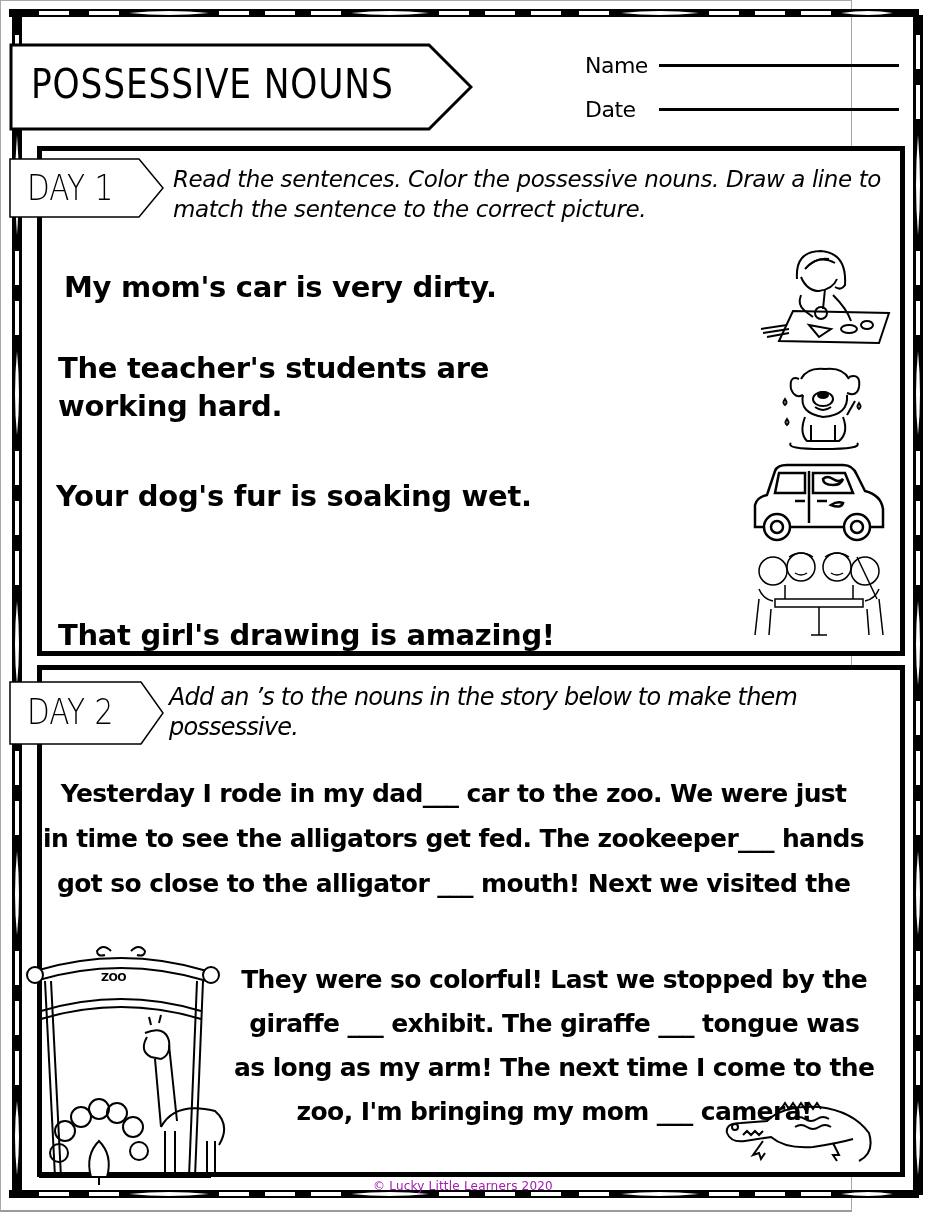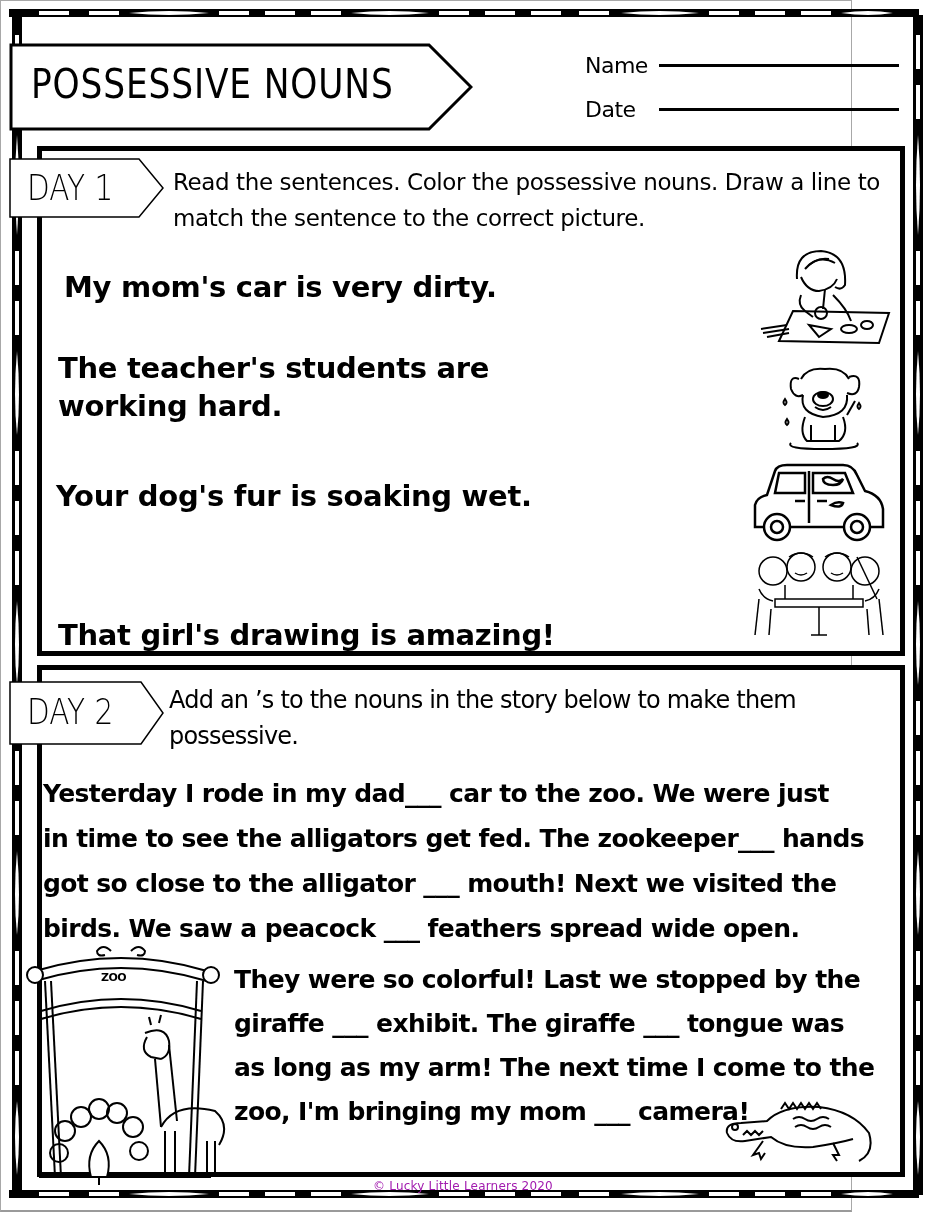--- a/index.html
+++ b/index.html
@@ -28,40 +28,40 @@
   .day-box { position: absolute; border: 5px solid #000; box-sizing: border-box; background: #fff; }
   .day1-box { left: 36px; top: 145px; width: 868px; height: 510px; }
   .day2-box { left: 36px; top: 664px; width: 868px; height: 512px; }
 
   .day-tag { position: absolute; text-align: right; }
   .day-tag svg { position: absolute; left: 0; top: 0; }
   .day-tag-text { position: absolute; left: 16px; top: 8px; font-family: "DejaVu Sans", sans-serif; font-size: 36px; line-height: 1; transform: scaleX(0.82); transform-origin: left center; font-weight: 200; }
   .day1-tag { left: 8px; top: 157px; width: 156px; height: 60px; }
   .day2-tag { left: 8px; top: 680px; width: 156px; height: 64px; }
 
-  .instructions { position: absolute; font-family: "DejaVu Sans", sans-serif; font-size: 23px; line-height: 36px; letter-spacing: -0.4px; }
+  .instructions { position: absolute; font-family: "DejaVu Sans", sans-serif; font-size: 23px; line-height: 30px; letter-spacing: -0.4px; font-style: italic; }
   .day1-instr { left: 172px; top: 163px; width: 720px; }
   .day2-instr { left: 168px; top: 681px; width: 720px; }
 
   .sentence { position: absolute; font-family: "DejaVu Sans", sans-serif; font-weight: bold; font-size: 29px; line-height: 38px; letter-spacing: -0.3px; }
   .s1 { left: 63px; top: 267px; }
   .s2 { left: 57px; top: 348px; width: 480px; }
   .s3 { left: 55px; top: 476px; }
   .s4 { left: 57px; top: 570px; margin-top: 45px; }
 
   .pic { position: absolute; }
   .pic-girl { left: 748px; top: 238px; width: 146px; height: 110px; }
   .pic-dog { left: 762px; top: 358px; width: 120px; height: 92px; }
   .pic-car { left: 746px; top: 460px; width: 140px; height: 84px; }
   .pic-kids { left: 748px; top: 548px; width: 140px; height: 90px; }
 
   .story { position: absolute; font-family: "DejaVu Sans", sans-serif; font-weight: bold; font-size: 25px; letter-spacing: -0.6px; white-space: nowrap; }
   .story-top { left: 42px; top: 770px; line-height: 45px; }
   .story-bottom { left: 233px; top: 957px; line-height: 44px; }
-  .story-line { display: block; }
+  .story-line { display: block; text-align: center; }
 
   .pic-zoo { left: 14px; top: 940px; width: 212px; height: 244px; }
   .pic-gator { left: 722px; top: 1098px; width: 154px; height: 66px; }
 
   .copyright { position: absolute; left: 372px; top: 1178px; font-family: "DejaVu Sans", sans-serif; font-size: 12px; color: #a21caf; letter-spacing: 0.2px; }
 </style>
 </head>
 <body>
 
 <div class="page-frame">
@@ -265,21 +265,20 @@
       <path d="M1 1 L132 1 L154 32 L132 63 L1 63 Z" fill="#fff" stroke="#000" stroke-width="1.5"></path>
     </svg>
     <div class="day-tag-text" style="left:18px;top:13px;">DAY 2</div>
   </div>
   <div class="instructions day2-instr" style="font-size:24px;letter-spacing:-0.8px;">Add an ’s to the nouns in the story below to make them possessive.</div>
 
   <div class="story story-top">
     <span class="story-line">Yesterday I rode in my dad___ car to the zoo.  We were just</span>
     <span class="story-line">in time to see the alligators get fed.  The zookeeper___ hands</span>
     <span class="story-line">got so close to the alligator ___ mouth!  Next we visited the</span>
-    <span class="story-line">birds. We saw a peacock ___ feathers spread wide open.</span>
   </div>
   <div class="story story-bottom">
     <span class="story-line">They were so colorful!  Last we stopped by the</span>
     <span class="story-line">giraffe ___ exhibit.  The giraffe ___ tongue was</span>
     <span class="story-line">as long as my arm!  The next time I come to the</span>
     <span class="story-line">zoo, I'm bringing my mom ___ camera!</span>
   </div>
 
   <div class="pic pic-zoo">
     <svg width="212" height="244" viewBox="0 0 212 244" fill="none" stroke="#000" stroke-width="2" style="position:absolute;left:0;top:0;">

